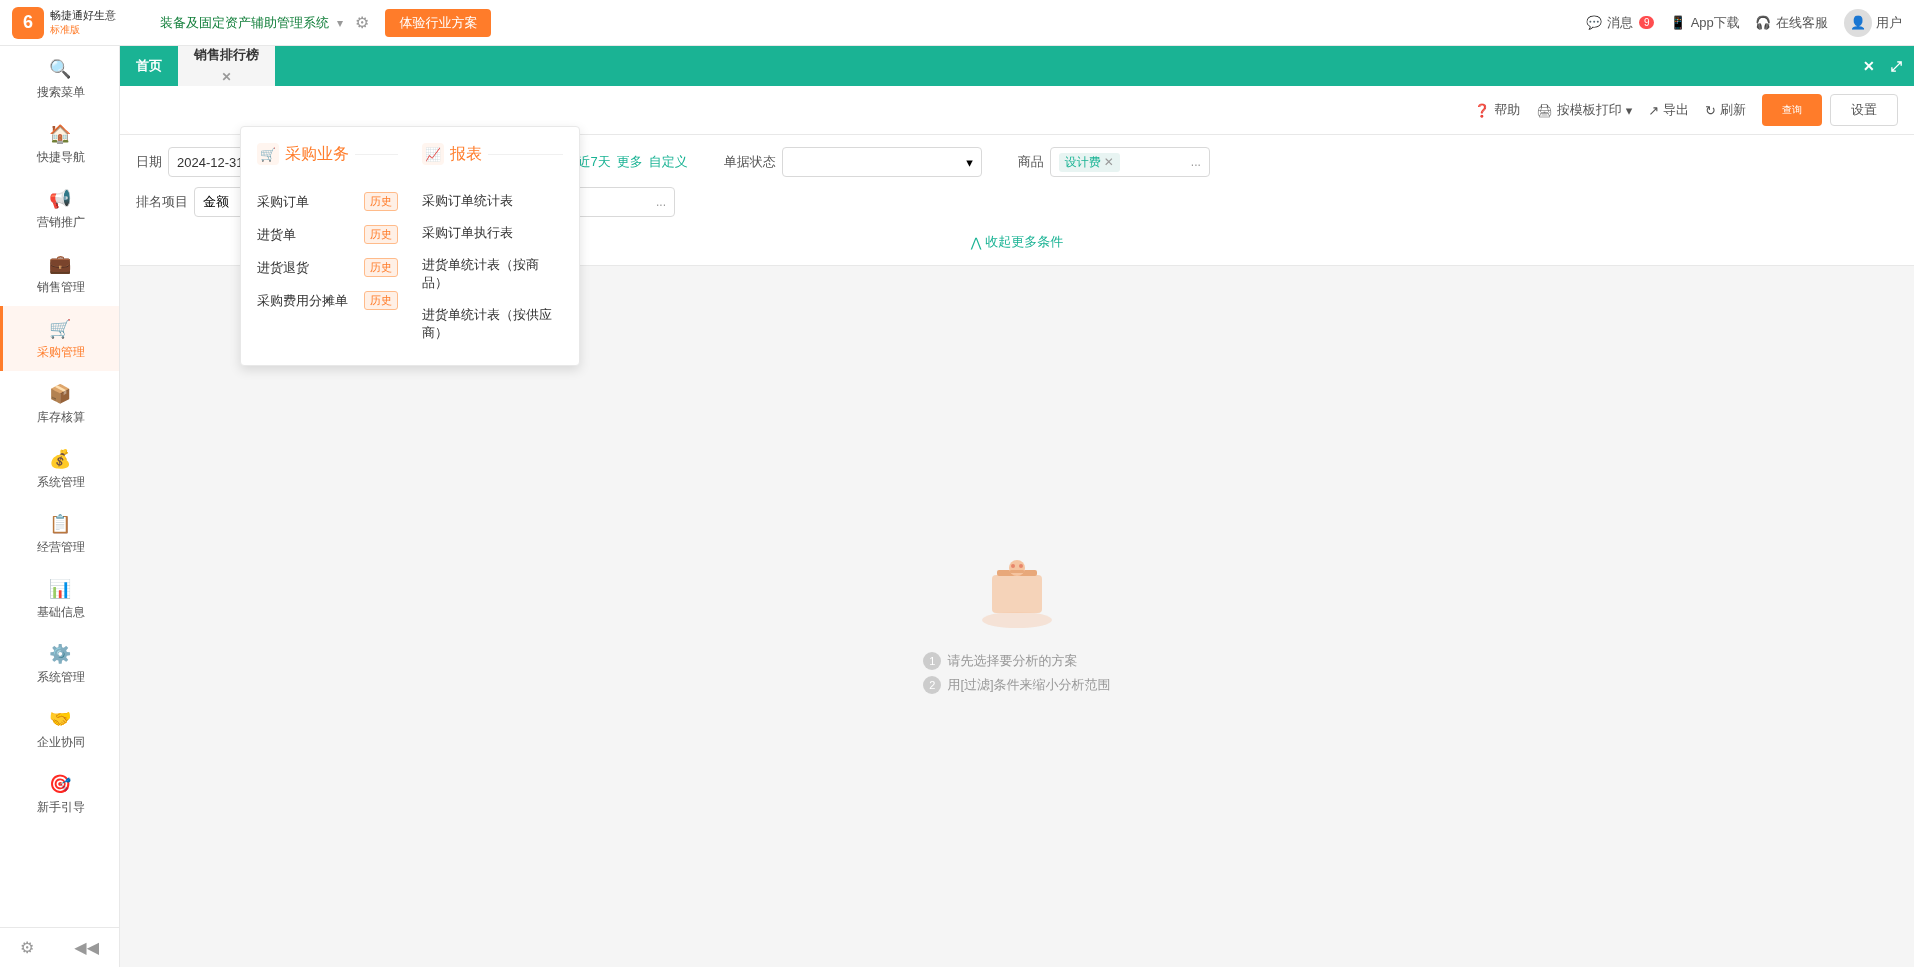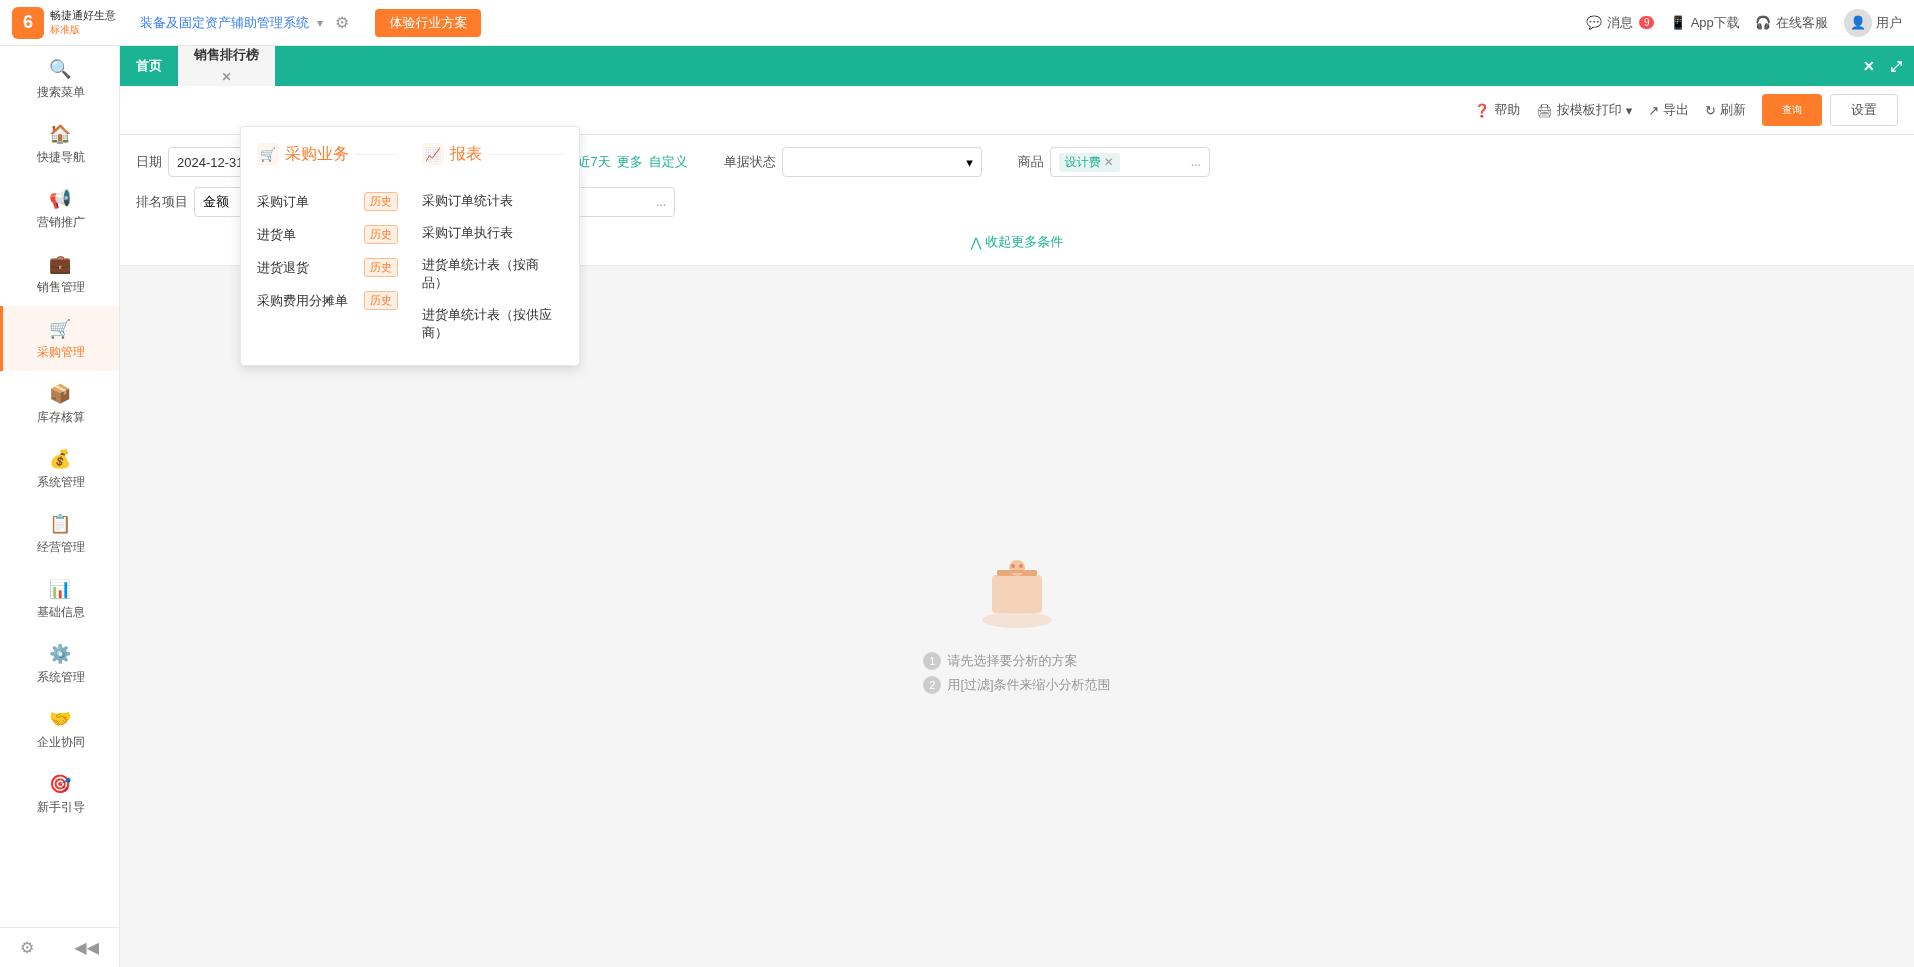--- a/index.html
+++ b/index.html
@@ -34,42 +34,43 @@
     .logo-badge { font-size: 10px; color: #ff7c2a; }
     .header-center {
       flex: 1;
       display: flex;
       align-items: center;
       gap: 8px;
       padding-left: 8px;
     }
     .system-title {
       font-size: 13px;
-      color: #3b82f6;
+      color: #15803d;
+      margin-left: 20px;
     }
     .dropdown-arrow {
       color: #999;
       font-size: 12px;
       cursor: pointer;
     }
     .settings-icon {
       color: #999;
       font-size: 16px;
       cursor: pointer;
       margin-left: 4px;
     }
     .industry-btn {
       background: #ff7c2a;
       color: white;
       border: none;
       padding: 5px 14px;
       border-radius: 4px;
       font-size: 13px;
       cursor: pointer;
-      margin-left: 18px;
+      margin-left: 8px;
     }
     .header-right {
       display: flex;
       align-items: center;
       gap: 16px;
     }
     .header-action {
       display: flex;
       align-items: center;
       gap: 4px;

